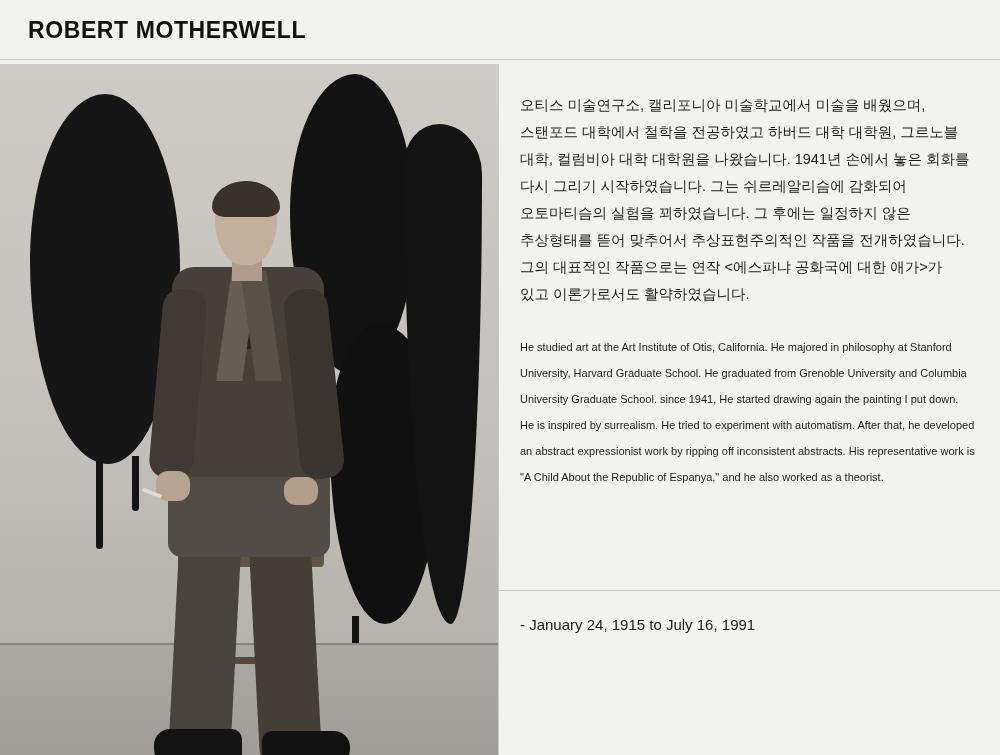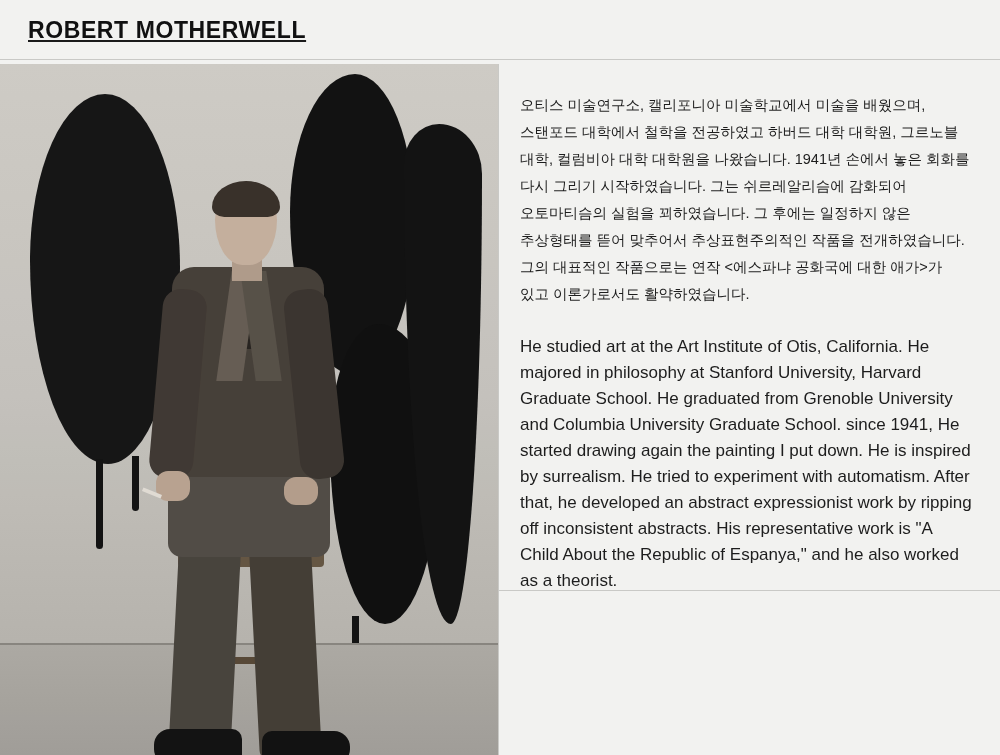--- a/index.html
+++ b/index.html
@@ -23,21 +23,20 @@
   
   .header {
     position: absolute;
     left: 0;
     top: 0;
     width: 1000px;
     height: 60px;
     box-sizing: border-box;
     padding: 16px 9px 0 28px;
     background: #f2f2f0;
-    text-decoration: underline;
   }
   .header-title {
     font-size: 23px;
     font-weight: bold;
     letter-spacing: 0.6px;
     color: #111;
     line-height: 28px;
   }
   .header-rule {
     position: absolute;
@@ -260,21 +259,21 @@
     width: 455px;
   }
   .para-ko {
     font-size: 14.5px;
     line-height: 27px;
     color: #1d1d1d;
     margin: 0 0 26px 0;
     word-break: keep-all;
   }
   .para-en {
-    font-size: 17px;
+    font-size: 11px;
     line-height: 26px;
     color: #1d1d1d;
     margin: 0;
   }
   .divider-h {
     position: absolute;
     left: 499px;
     top: 590px;
     width: 501px;
     height: 1px;
@@ -340,14 +339,15 @@
   </div>
 
   <div class="divider-v"></div>
 
   <div class="text-col">
     <p class="para-ko">오티스 미술연구소, 캘리포니아 미술학교에서 미술을 배웠으며, 스탠포드 대학에서 철학을 전공하였고 하버드 대학 대학원, 그르노블 대학, 컬럼비아 대학 대학원을 나왔습니다. 1941년 손에서 놓은 회화를 다시 그리기 시작하였습니다. 그는 쉬르레알리슴에 감화되어 오토마티슴의 실험을 꾀하였습니다. 그 후에는 일정하지 않은 추상형태를 뜯어 맞추어서 추상표현주의적인 작품을 전개하였습니다. 그의 대표적인 작품으로는 연작 &lt;에스파냐 공화국에 대한 애가&gt;가 있고 이론가로서도 활약하였습니다.</p>
     <p class="para-en">He studied art at the Art Institute of Otis, California. He majored in philosophy at Stanford University, Harvard Graduate School. He graduated from Grenoble University and Columbia University Graduate School. since 1941, He started drawing again the painting I put down. He is inspired by surrealism. He tried to experiment with automatism. After that, he developed an abstract expressionist work by ripping off inconsistent abstracts. His representative work is "A Child About the Republic of Espanya," and he also worked as a theorist.</p>
   </div>
 
   <div class="divider-h"></div>
+  <div class="dates">- January 24, 1915 to July 16, 1991</div>
 
 </div>
 
 </body></html>

